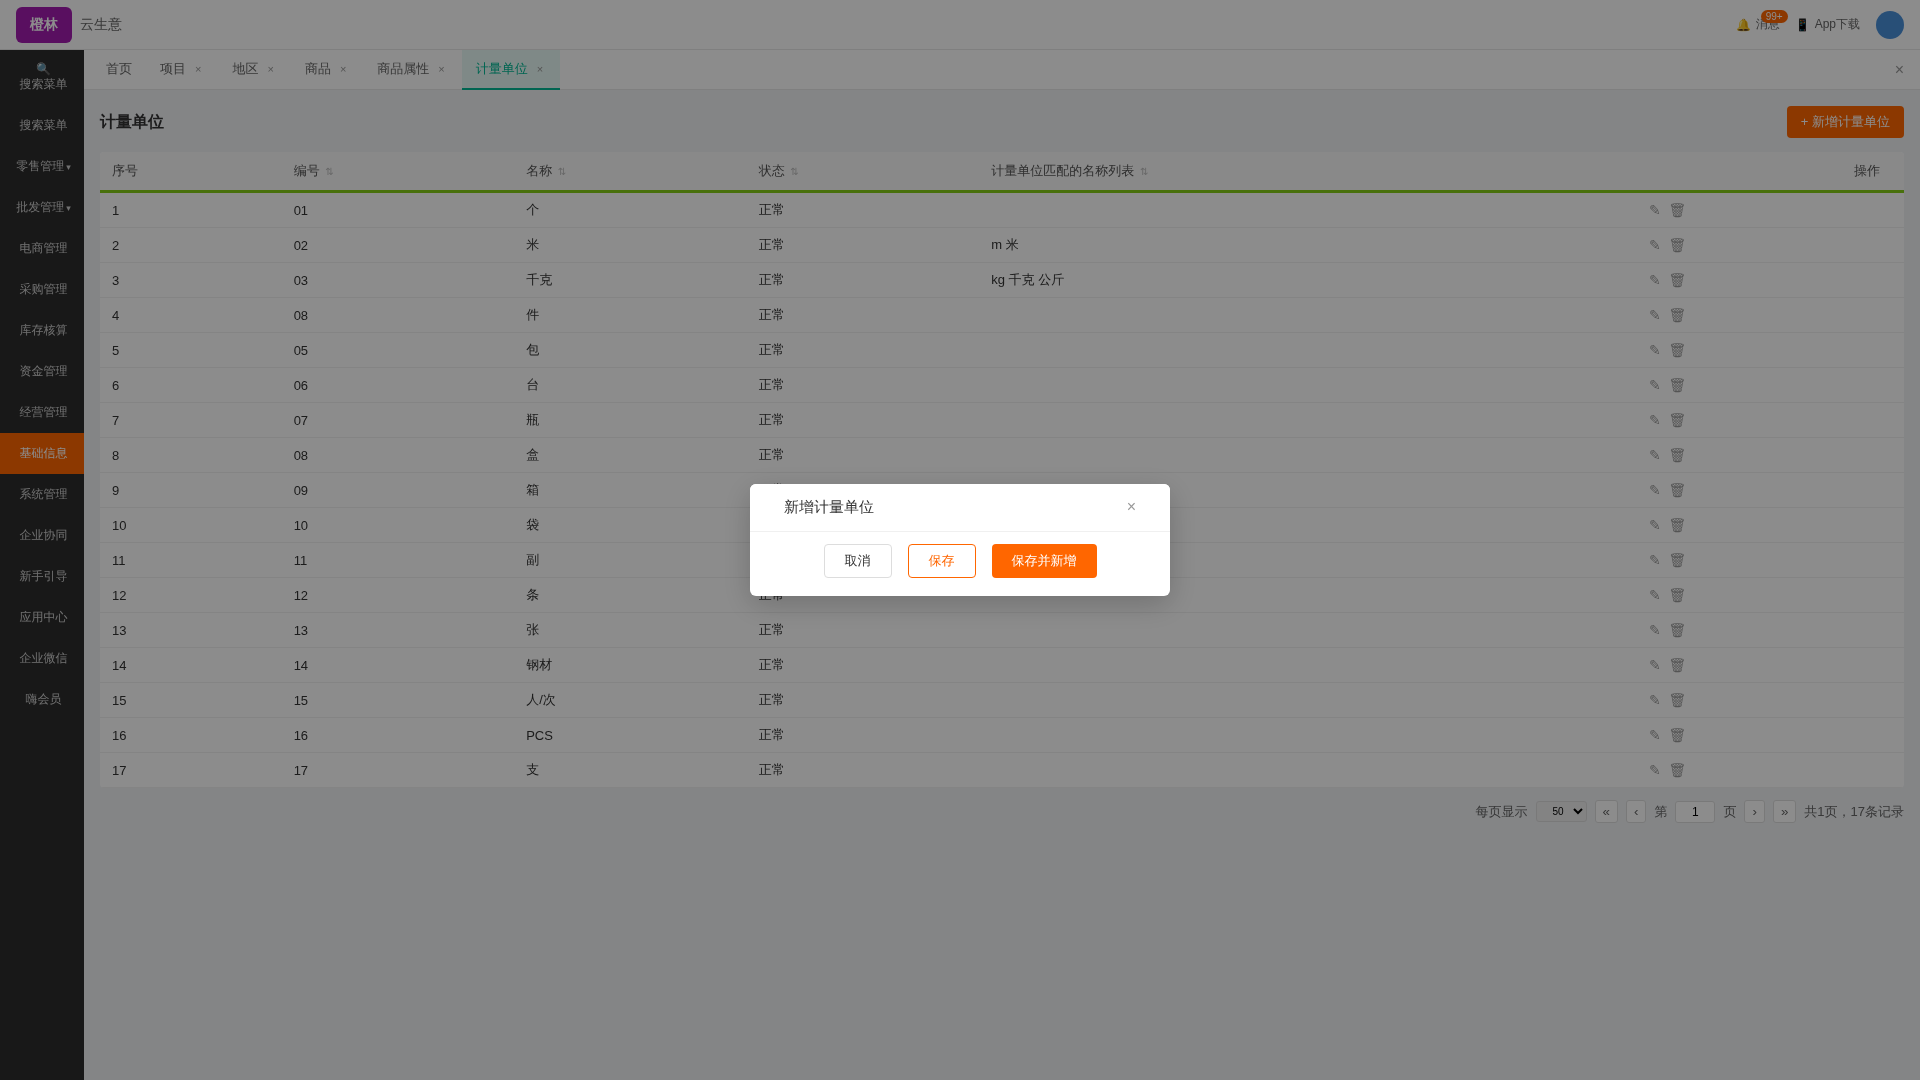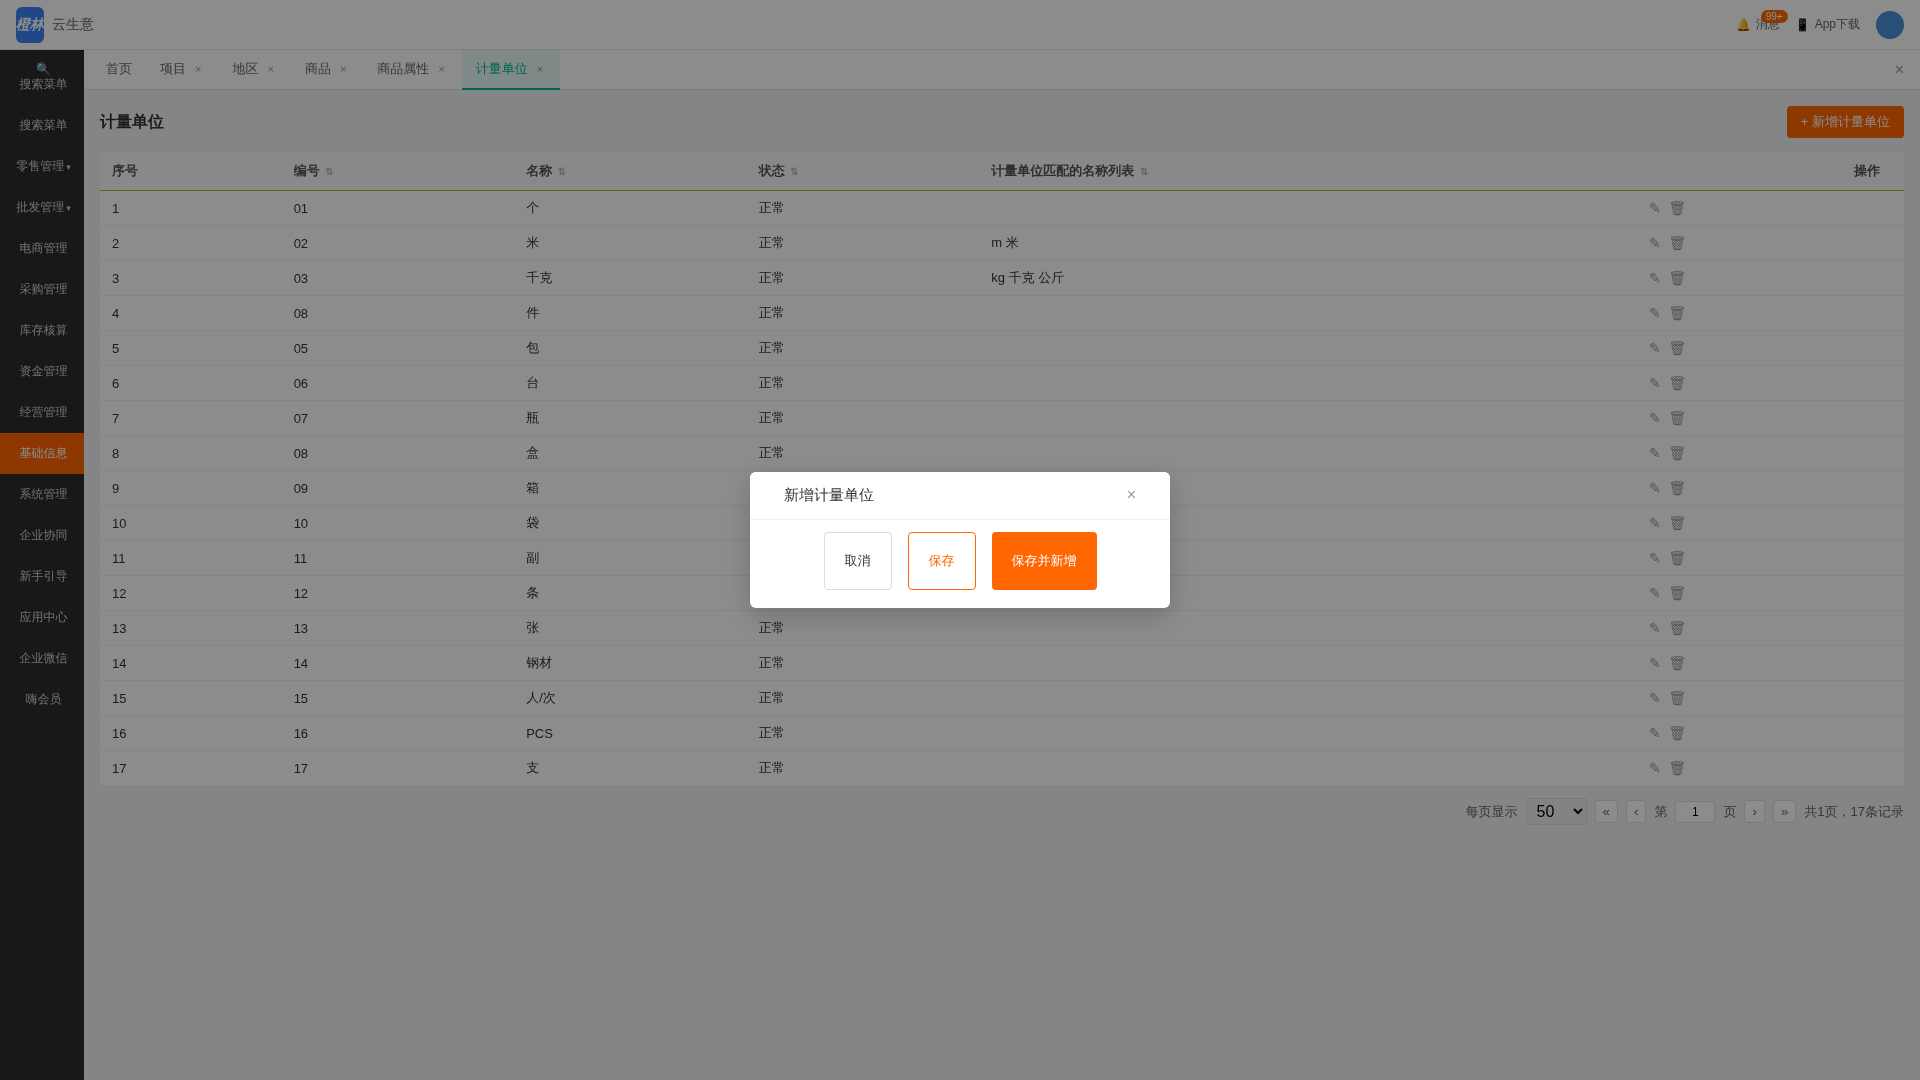--- a/index.html
+++ b/index.html
@@ -15,31 +15,30 @@
       justify-content: space-between;
       padding: 0 16px;
       z-index: 10;
     }
     .logo-area {
       display: flex;
       align-items: center;
       gap: 8px;
     }
     .logo-box {
-      background: #3b82f6;
-      width: 28px;
+      background: #a21caf;
+      width: 56px;
       height: 36px;
       border-radius: 6px;
       display: flex;
       align-items: center;
       justify-content: center;
       color: white;
       font-weight: bold;
       font-size: 14px;
-      font-style: italic;
     }
     .logo-text { font-size: 14px; color: #666; }
     .header-right {
       display: flex;
       align-items: center;
       gap: 16px;
     }
     .header-badge {
       position: relative;
       display: flex;
@@ -173,24 +172,24 @@
     
     .data-table {
       width: 100%;
       border-collapse: collapse;
       background: #fff;
       border-radius: 4px;
       overflow: hidden;
     }
     .data-table th {
       background: #fafafa;
-      border-bottom: 1px solid #84cc16;
+      border-bottom: 3px solid #84cc16;
       padding: 10px 12px;
       text-align: left;
-      font-weight: 700;
+      font-weight: 400;
       color: #555;
       font-size: 13px;
       white-space: nowrap;
     }
     .data-table td {
       border-bottom: 1px solid #f0f0f0;
       padding: 8px 12px;
       color: #333;
       font-size: 13px;
     }
@@ -206,21 +205,22 @@
       justify-content: flex-end;
       padding: 12px 0;
       gap: 8px;
       font-size: 13px;
       color: #666;
     }
     .page-size-select {
       border: 1px solid #ddd;
       padding: 3px 6px;
       border-radius: 3px;
-      font-size: 16px;
+      font-size: 10px;
+      text-align: right;
     }
     .page-btn {
       border: 1px solid #ddd;
       background: #fff;
       padding: 3px 7px;
       border-radius: 3px;
       cursor: pointer;
       color: #666;
     }
     .page-input {
@@ -308,21 +308,21 @@
       padding: 7px 20px;
       border-radius: 4px;
       cursor: pointer;
       font-size: 13px;
       color: #333;
     }
     .btn-save {
       border: 1px solid #f60;
       background: #fff;
       color: #f60;
-      padding: 19px 20px;
+      padding: 7px 20px;
       border-radius: 4px;
       cursor: pointer;
       font-size: 13px;
     }
     .btn-save-new {
       background: #f60;
       color: #fff;
       border: none;
       padding: 7px 20px;
       border-radius: 4px;

